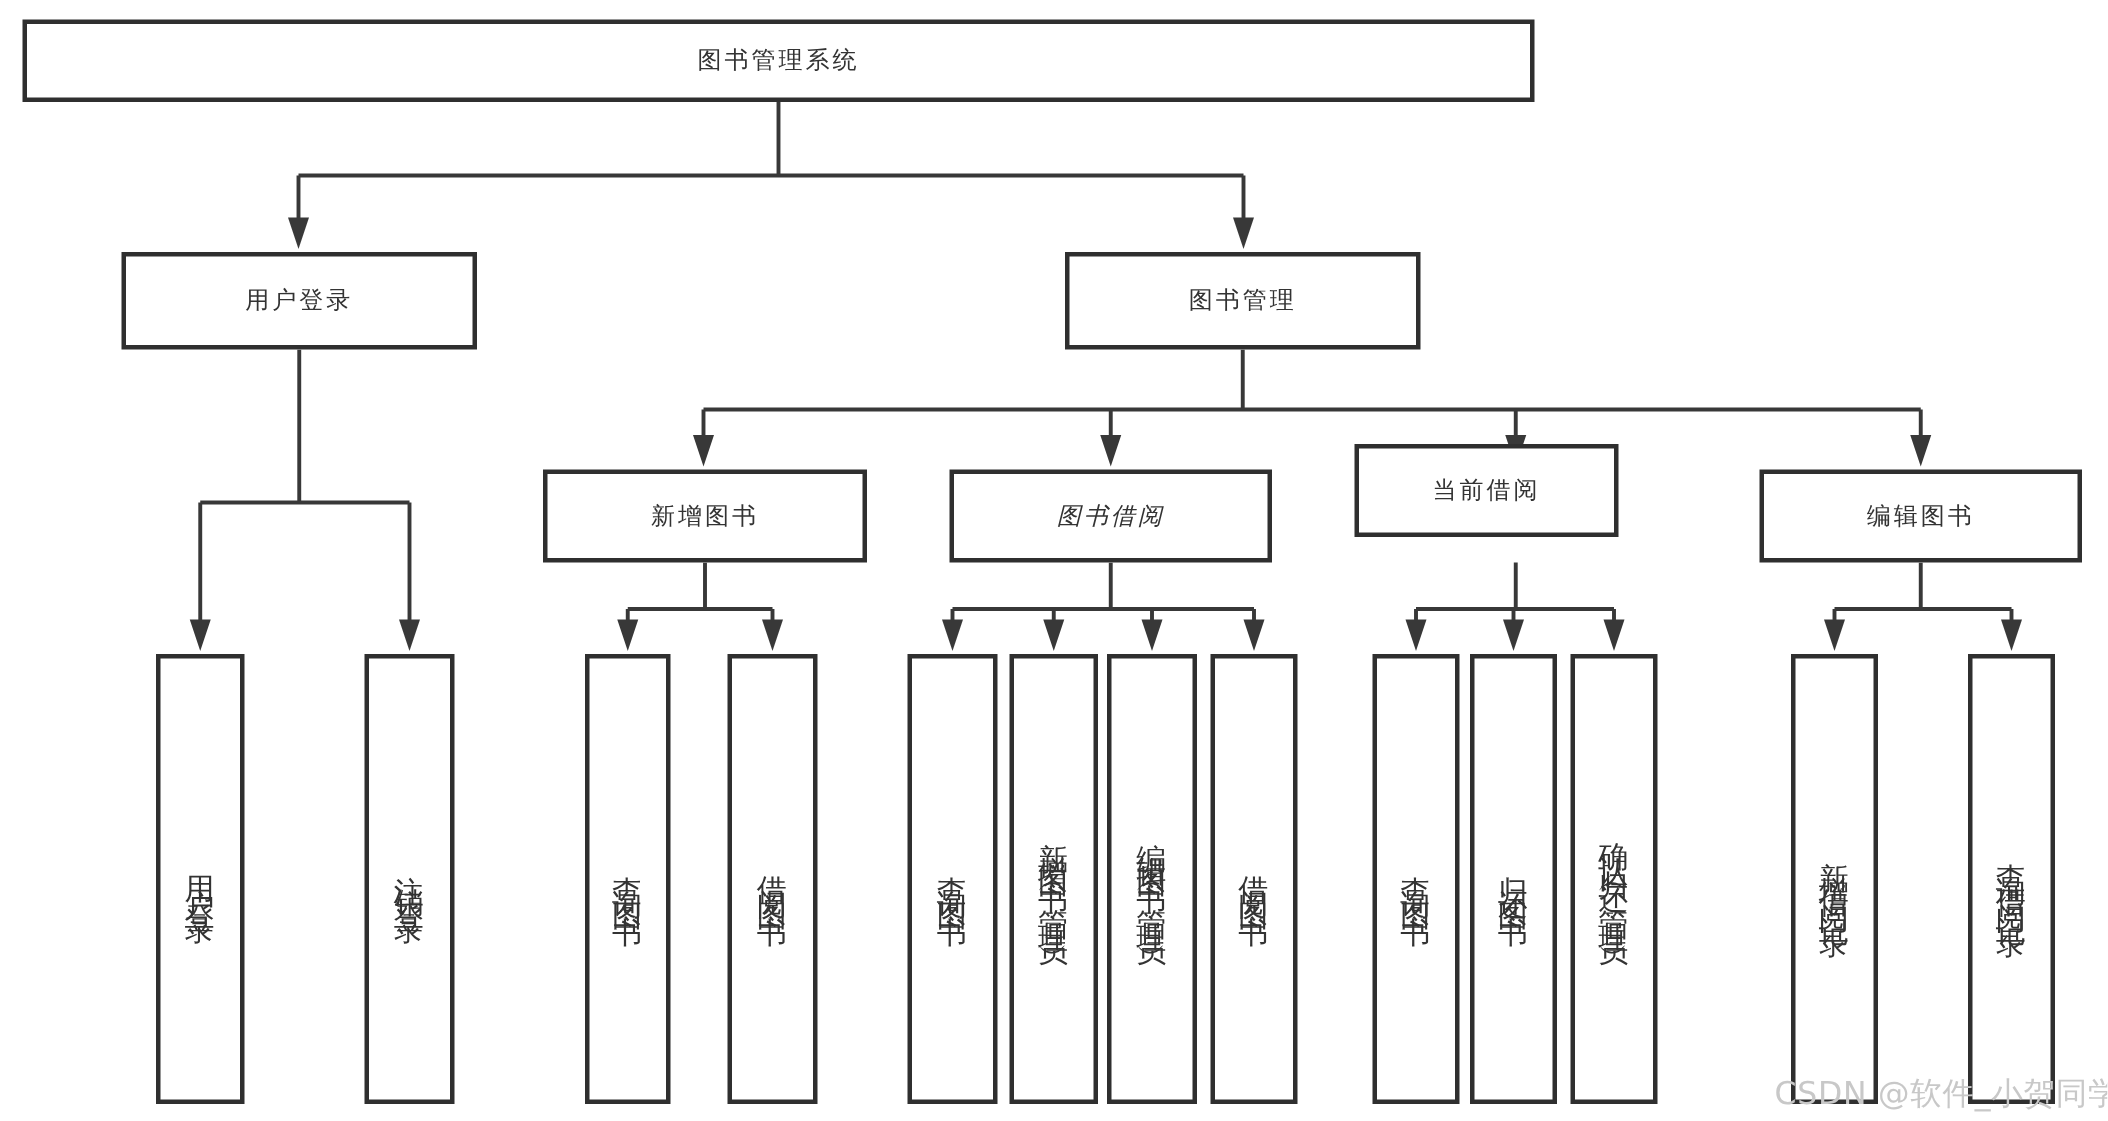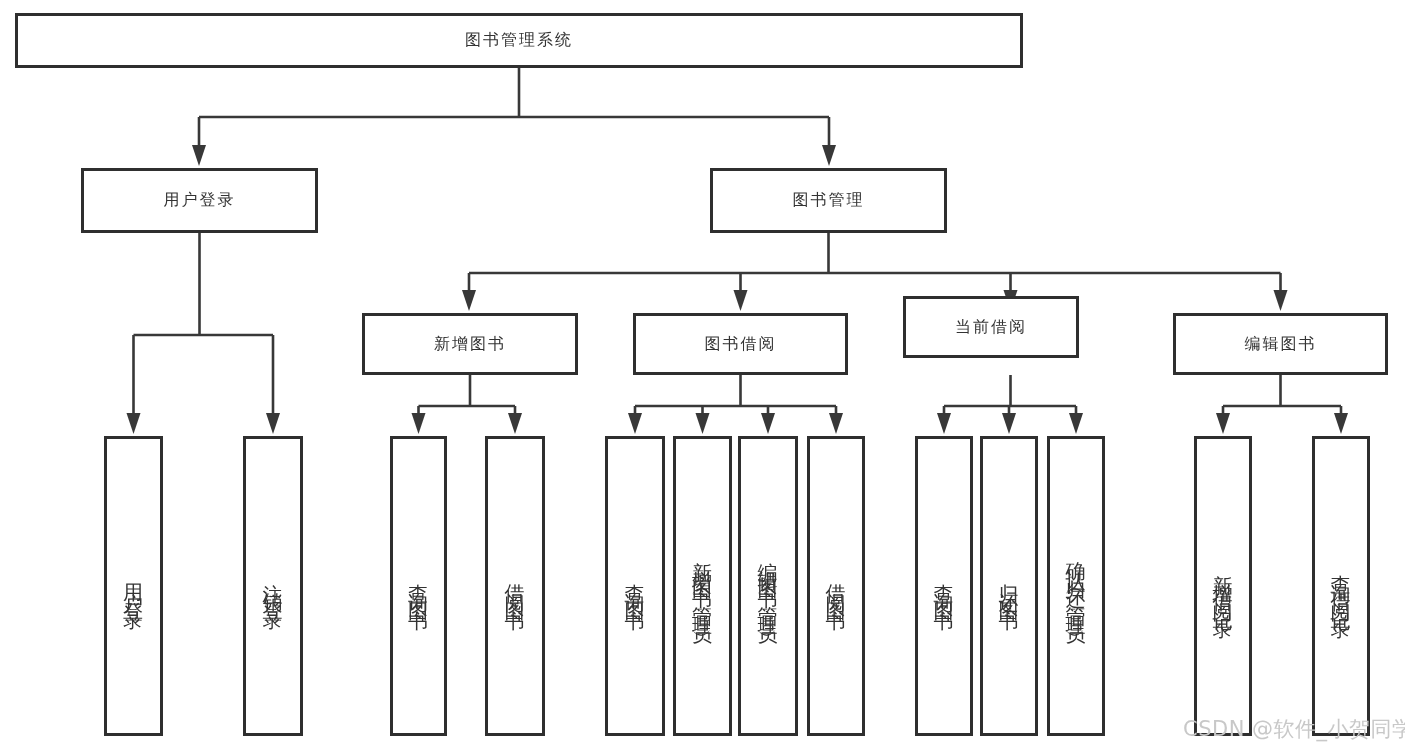--- a/index.html
+++ b/index.html
@@ -35,21 +35,21 @@
     letter-spacing:0.45em;
     line-height:1;
   }
   
   #n-root{left:15px;top:13px;width:1008px;height:55px;}
   
   #n-user-login{left:81px;top:168px;width:237px;height:65px;}
   #n-book-mgmt{left:710px;top:168px;width:237px;height:65px;}
   
   #n-new-book{left:362px;top:313px;width:216px;height:62px;}
-  #n-book-borrow{left:633px;top:313px;width:215px;height:62px;}
+  #n-book-borrow{left:633px;top:313px;width:215px;height:62px;font-style:italic;}
   #n-current-borrow{left:903px;top:296px;width:176px;height:62px;}
   #n-borrow-records{left:1173px;top:313px;width:215px;height:62px;}
   
   #l-1{left:104px;top:436px;width:59px;height:300px;}
   #l-2{left:243px;top:436px;width:60px;height:300px;}
   #l-3{left:390px;top:436px;width:57px;height:300px;}
   #l-4{left:485px;top:436px;width:60px;height:300px;}
   #l-5{left:605px;top:436px;width:60px;height:300px;}
   #l-6{left:673px;top:436px;width:59px;height:300px;}
   #l-7{left:738px;top:436px;width:60px;height:300px;}

